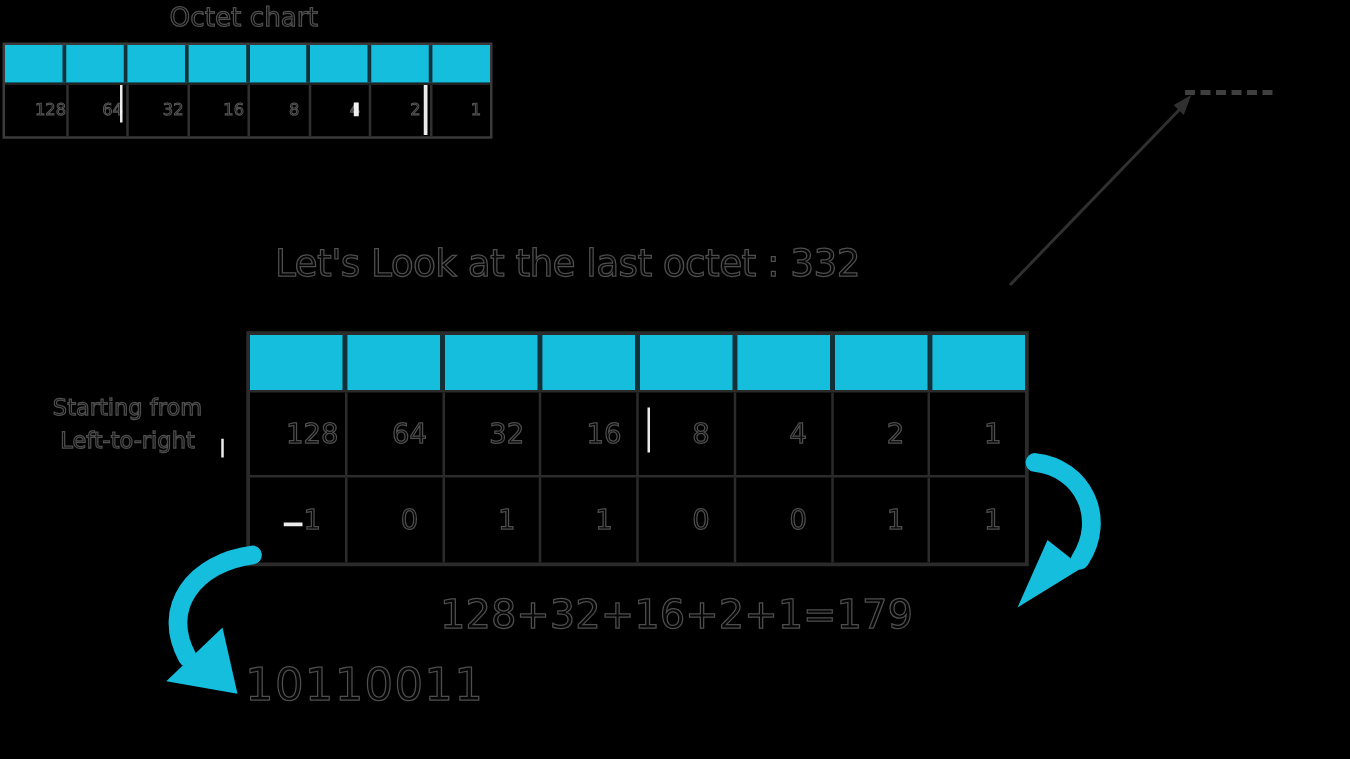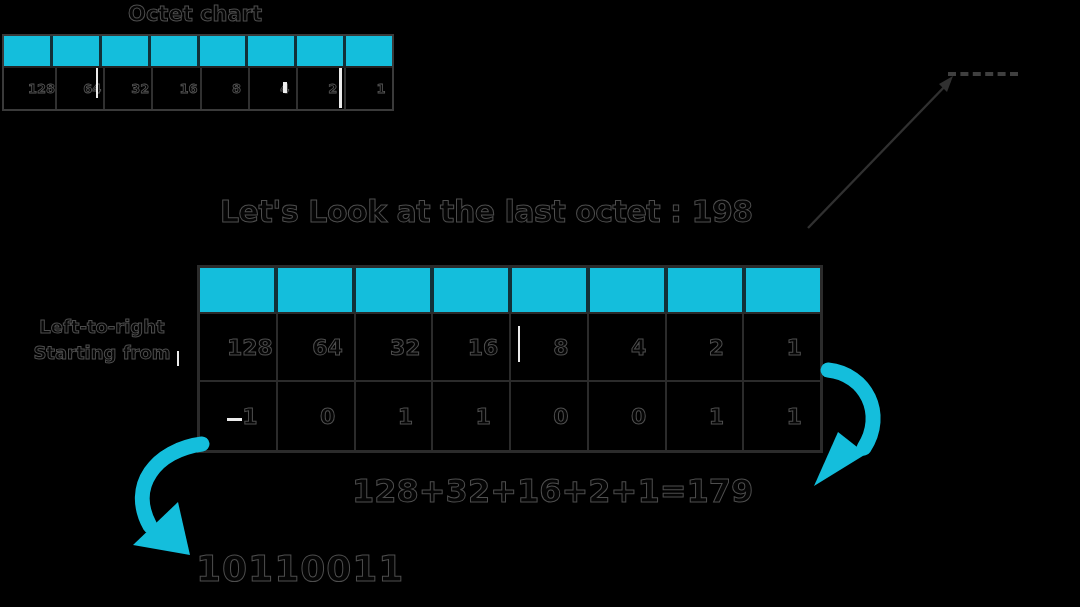--- a/index.html
+++ b/index.html
@@ -12,21 +12,21 @@
     --white:#ffffff;
   }
   html,body{margin:0;padding:0;background:var(--bg);}
   .canvas{
     position:relative;width:1080px;height:607px;background:var(--bg);
     overflow:hidden;font-family:"DejaVu Sans","Liberation Sans",sans-serif;
   }
   .ink{
     color:var(--ink);
     -webkit-text-stroke:1px var(--ink-outline);
-    font-weight:bold;
+    font-weight:normal;
     white-space:nowrap;
   }
   .ink-soft{ -webkit-text-stroke:0.8px #585858; }
 
   
   .octet-title{position:absolute;left:0;top:2px;width:390px;text-align:center;font-size:21px;}
   .small-table{position:absolute;left:2px;top:34px;width:388px;border:2px solid #3a3a3a;}
   .row{display:flex;}
   .cell{flex:1;display:flex;align-items:center;justify-content:center;padding-left:24px;}
   .small-table .hrow{height:30px;border-bottom:2px solid #222;}
@@ -49,21 +49,21 @@
   .main-table .brow{height:68px;border-top:2px solid var(--grid);}
   .main-table .prow .cell,.main-table .brow .cell{border-right:2px solid var(--grid);font-size:22px;}
   .main-table .cell:last-child{border-right:none;}
 
   
   .reading-note{position:absolute;left:18px;top:314px;width:168px;text-align:center;
     font-size:18px;line-height:26px;}
 
   
   .sum-formula{position:absolute;left:352px;top:472px;font-size:32px;}
-  .binary-result{position:absolute;left:196px;top:548px;font-size:36px;letter-spacing:1px;}
+  .binary-result{position:absolute;left:196px;top:528px;font-size:36px;letter-spacing:1px;}
 
   
   .svg-abs{position:absolute;overflow:visible;}
   .thin-arrow{stroke:#303030;stroke-width:2.4;fill:none;}
   .thin-arrow-head{fill:#303030;stroke:none;}
   .cyan-tail{stroke:var(--cyan);stroke-width:15;fill:none;stroke-linecap:round;}
   .cyan-head{fill:var(--cyan);stroke:none;}
 
   
   .cursor-artifact{position:absolute;background:var(--white);opacity:0.92;}
@@ -98,21 +98,21 @@
     </div>
   </div>
 
   <div class="dashed-underline"></div>
 
   <svg class="svg-abs" style="left:795px;top:68px;" width="170" height="170" viewBox="0 0 170 170">
     <line class="thin-arrow" x1="13" y1="160" x2="155" y2="13"></line>
     <polygon class="thin-arrow-head" points="158,8 152,24 144,16"></polygon>
   </svg>
 
-  <div class="octet-heading ink">Let's Look at the last octet : 198</div>
+  <div class="octet-heading ink">Let's Look at the last octet : 332</div>
 
   <div class="main-table">
     <div class="row hrow">
       <div class="cell"></div>
       <div class="cell"></div>
       <div class="cell"></div>
       <div class="cell"></div>
       <div class="cell"></div>
       <div class="cell"></div>
       <div class="cell"></div>
@@ -134,22 +134,22 @@
       <div class="cell ink">1</div>
       <div class="cell ink">1</div>
       <div class="cell ink">0</div>
       <div class="cell ink">0</div>
       <div class="cell ink">1</div>
       <div class="cell ink">1</div>
     </div>
   </div>
 
   <div class="reading-note ink">
+    <div>Starting from</div>
     <div>Left-to-right</div>
-    <div>Starting from</div>
   </div>
 
   <svg class="svg-abs" style="left:120px;top:430px;" width="110" height="135" viewBox="0 0 110 135">
     <path class="cyan-tail" d="M 82 14 C 36 20, 8 56, 30 96"></path>
     <polygon class="cyan-head" points="58,72 13,115 70,125"></polygon>
   </svg>
 
   <svg class="svg-abs" style="left:810px;top:362px;" width="80" height="135" viewBox="0 0 80 135">
     <path class="cyan-tail" d="M 18 8 C 56 12, 76 52, 54 86"></path>
     <polygon class="cyan-head" points="56,92 28,70 4,124"></polygon>

